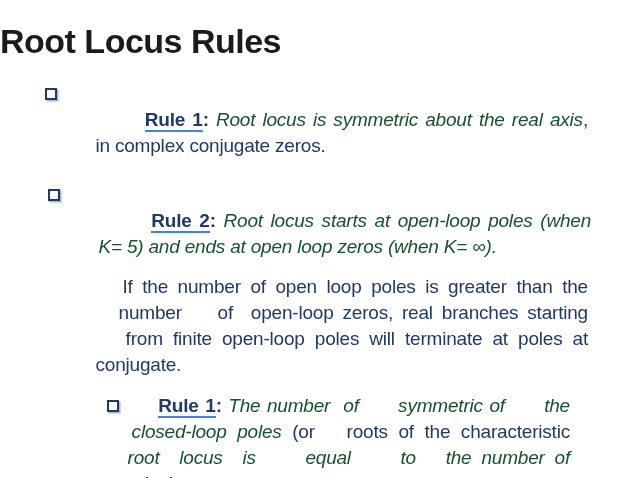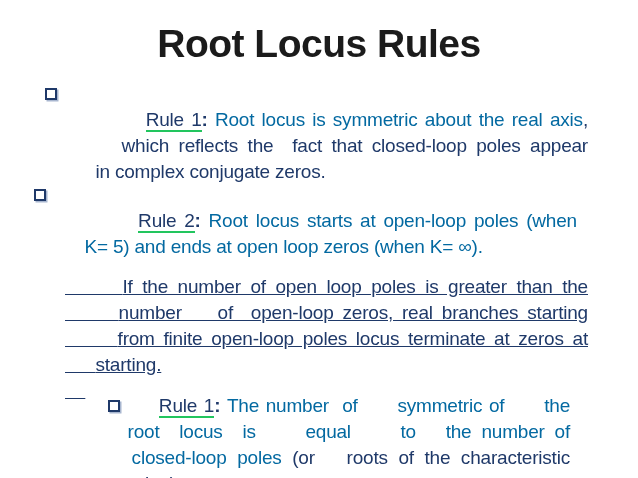--- a/index.html
+++ b/index.html
@@ -10,48 +10,47 @@
     background: #ffffff;
     font-family: "Liberation Sans", sans-serif;
     color: #1f3969;
     overflow: hidden;
   }
   .title {
     position: absolute;
     top: 22px;
     left: 0;
     width: 100%;
-    text-align: center;
-    font-size: 39px;
+    font-size: 34px;
     font-weight: 600;
     letter-spacing: -0.5px;
     color: #1b1b1b;
   }
   .block {
     position: absolute;
     font-size: 19px;
     line-height: 26px;
     letter-spacing: -0.2px;
   }
   .line {
     position: relative;
     height: 26px;
     white-space: pre-wrap;
     text-align: justify;
     text-align-last: justify;
     text-justify: inter-word;
   }
   .line.flush { text-align-last: left; }
   .lbl {
-    font-weight: normal;
-    border-bottom: 2px solid #22c55e;
+    font-weight: bold;
+    border-bottom: 2px solid #3b82f6;
     margin-left: 37px;
   }
   .colon { font-weight: bold; }
-  .red { color: #0369a1; }
+  .red { color: #14532d; font-style: italic; }
   .blue { color: #1f3969; }
   .bullet-hang {
     position: absolute;
     left: -20px;
     top: 7px;
     width: 8px;
     height: 8px;
     border: 2px solid #1f3969;
     background: #ffffff;
     box-shadow: 1.5px 1.5px 0 #a8b6cf;
@@ -59,37 +58,34 @@
   .bullet-inline {
     display: inline-block;
     width: 8px;
     height: 8px;
     border: 2px solid #1f3969;
     background: #ffffff;
     box-shadow: 1.5px 1.5px 0 #a8b6cf;
     margin-right: 2px;
   }
   #rule1-block { top: 81px;  left: 65px; width: 523px; }
-  #rule2-block { top: 182px; left: 54px; width: 523px; }
-  #note-block  { top: 248px; left: 65px; width: 523px; text-decoration: underline; }
+  #rule2-block { top: 182px; left: 68px; width: 523px; }
+  #note-block  { top: 248px; left: 65px; width: 523px; }
   #rule3-block { top: 367px; left: 68px; width: 502px; }
 </style>
 </head>
 <body>
 
 <div class="slide">
 
   <div class="title">Root Locus Rules</div>
 
   <div class="block" id="rule1-block">
     <div class="line">
       <span class="bullet-hang"></span><span class="lbl">Rule 1</span><span class="colon">: </span><span class="red">Root locus is symmetric about the real axis</span><span class="blue">,</span>
-    </div>
-    <div class="line">
-      <span class="blue">which reflects the  fact that closed-loop poles appear</span>
     </div>
     <div class="line flush">
       <span class="blue">in complex conjugate zeros.</span>
     </div>
   </div>
 
   <div class="block" id="rule2-block">
     <div class="line">
       <span class="bullet-hang"></span><span class="lbl">Rule 2</span><span class="colon">: </span><span class="red">Root locus starts at open-loop poles (when</span>
     </div>
@@ -99,35 +95,35 @@
   </div>
 
   <div class="block" id="note-block">
     <div class="line">
       <span class="blue">If the number of open loop poles is greater than the</span>
     </div>
     <div class="line">
       <span class="blue">number    of  open-loop zeros, real branches starting</span>
     </div>
     <div class="line">
-      <span class="blue">from finite open-loop poles locus terminate at zeros at</span>
+      <span class="blue">from finite open-loop poles will terminate at poles at</span>
     </div>
     <div class="line flush">
-      <span class="blue">starting.</span>
+      <span class="blue">conjugate.</span>
     </div>
   </div>
 
   <div class="block" id="rule3-block">
     <div class="line">
       <span class="bullet-inline"></span><span class="lbl">Rule 1</span><span class="colon">: </span><span class="red">The number  of      symmetric of      the</span>
     </div>
     <div class="line">
-      <span class="red">root  locus  is     equal     to   the number of</span>
+      <span class="red">closed-loop poles</span><span class="blue"> (or   roots of the characteristic</span>
     </div>
     <div class="line">
-      <span class="red">closed-loop poles</span><span class="blue"> (or   roots of the characteristic</span>
+      <span class="red">root  locus  is     equal     to   the number of</span>
     </div>
     <div class="line flush">
       <span class="blue">equation).</span>
     </div>
   </div>
 
 </div>
 
 </body></html>

